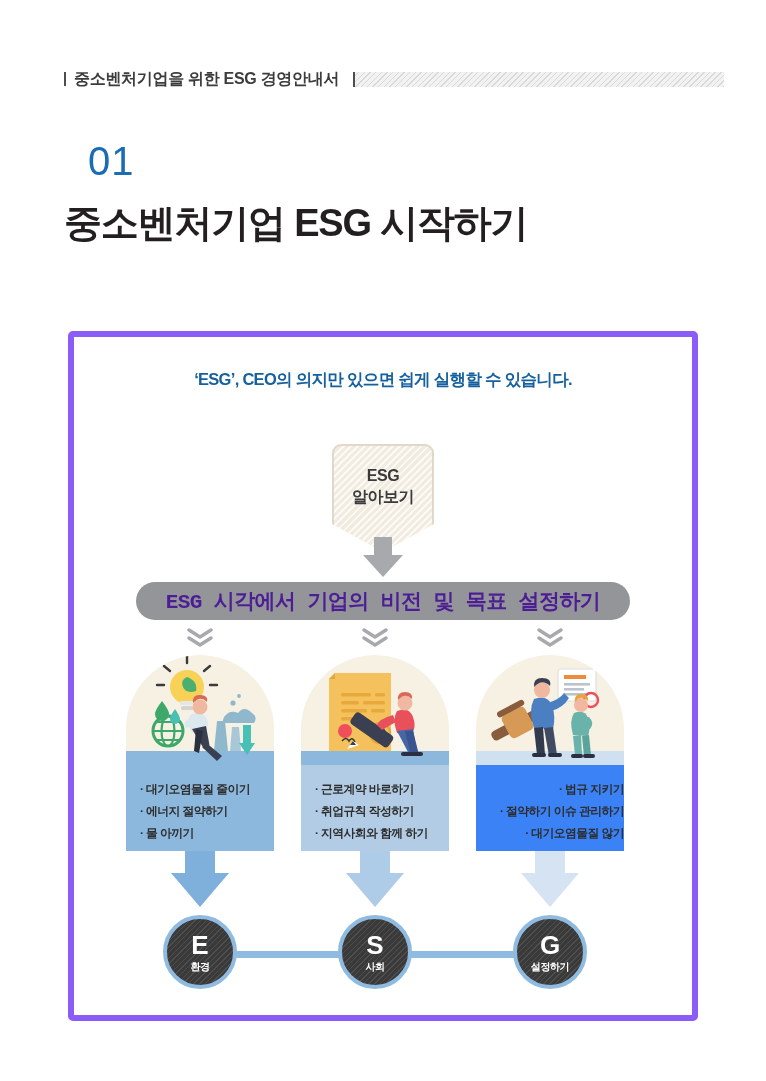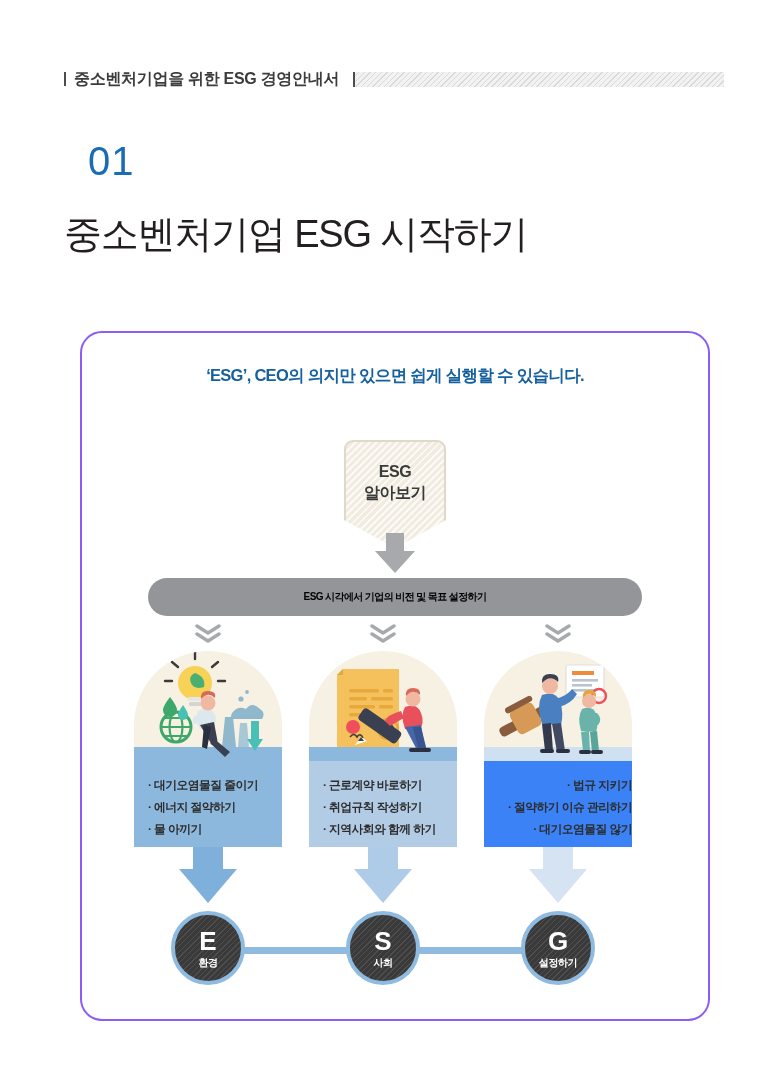--- a/index.html
+++ b/index.html
@@ -32,30 +32,30 @@
     border-left: 2px solid #4d4d4d;
   }
 
   
   .chapter-num {
     position: absolute; left: 64px; top: 141px;
     font-size: 40px; font-weight: 400; color: #1a6cb5;
     letter-spacing: 1px; line-height: 1; margin-left: 24px;
   }
   .chapter-title {
-    position: absolute; left: 64px; top: 213px;
-    font-size: 38px; font-weight: 400; color: #231f20;
+    position: absolute; left: 64px; top: 202px;
+    font-size: 38px; font-weight: 700; color: #231f20;
     letter-spacing: -1.2px; line-height: 1.15;
   }
 
   
   .card {
-    position: absolute; left: 80px; top: 331px;
+    position: absolute; left: 68px; top: 331px;
     width: 630px; height: 690px;
-    border: 2px solid #8b5cf6; border-radius: 22px;
+    border: 6px solid #8b5cf6; border-radius: 5px;
     background: #ffffff;
   }
   .card-subtitle {
     position: absolute; left: 0; top: 32px; width: 100%;
     text-align: center;
     font-size: 16.5px; font-weight: 700; color: #16609e;
     letter-spacing: -0.7px;
   }
 
   
@@ -100,22 +100,23 @@
 
   
   .pill {
     position: absolute; left: 50%; top: 245px;
     transform: translateX(-50%);
     width: 494px; height: 38px;
     background: #939598; border-radius: 19px;
     display: flex; align-items: center; justify-content: center;
   }
   .pill-text {
-    font-size: 10px; font-weight: 700; color: #000000;
+    font-size: 21px; font-weight: 700; color: #4c1d95;
     letter-spacing: -0.6px;
+    font-family: Liberation Mono, monospace;
   }
 
   
   .cols {
     position: absolute; left: 52px; top: 290px;
     width: 526px; height: 350px;
   }
   .col { position: absolute; top: 0; width: 148px; }
   .col-0 { left: 0px; }
   .col-1 { left: 175px; }

